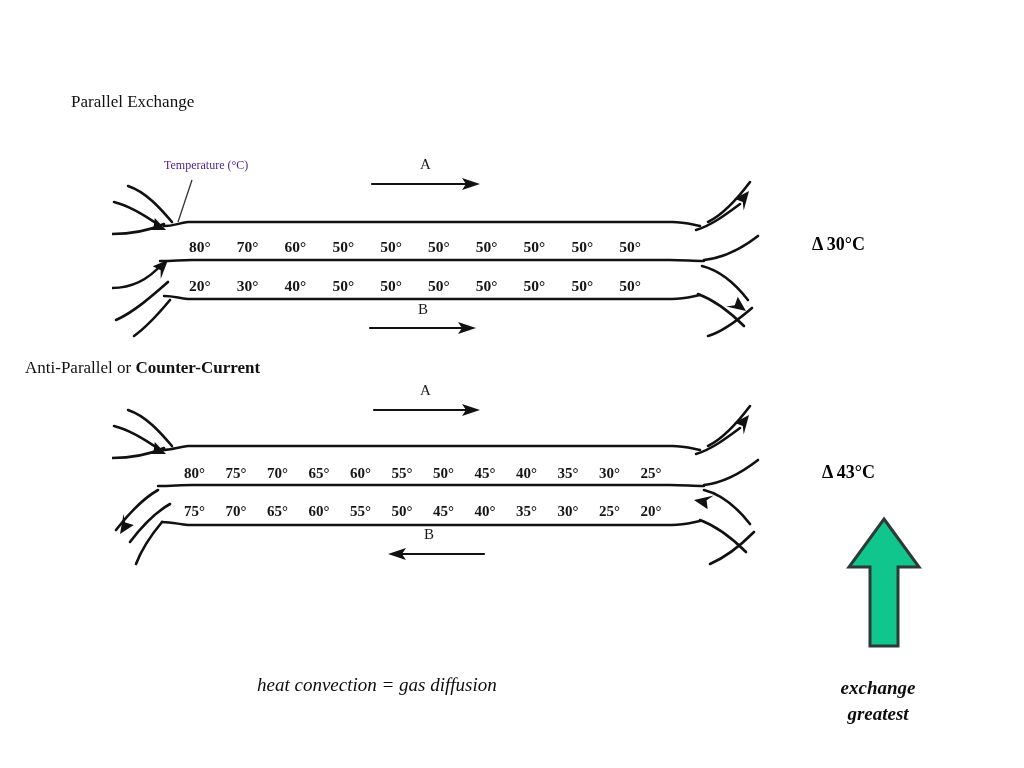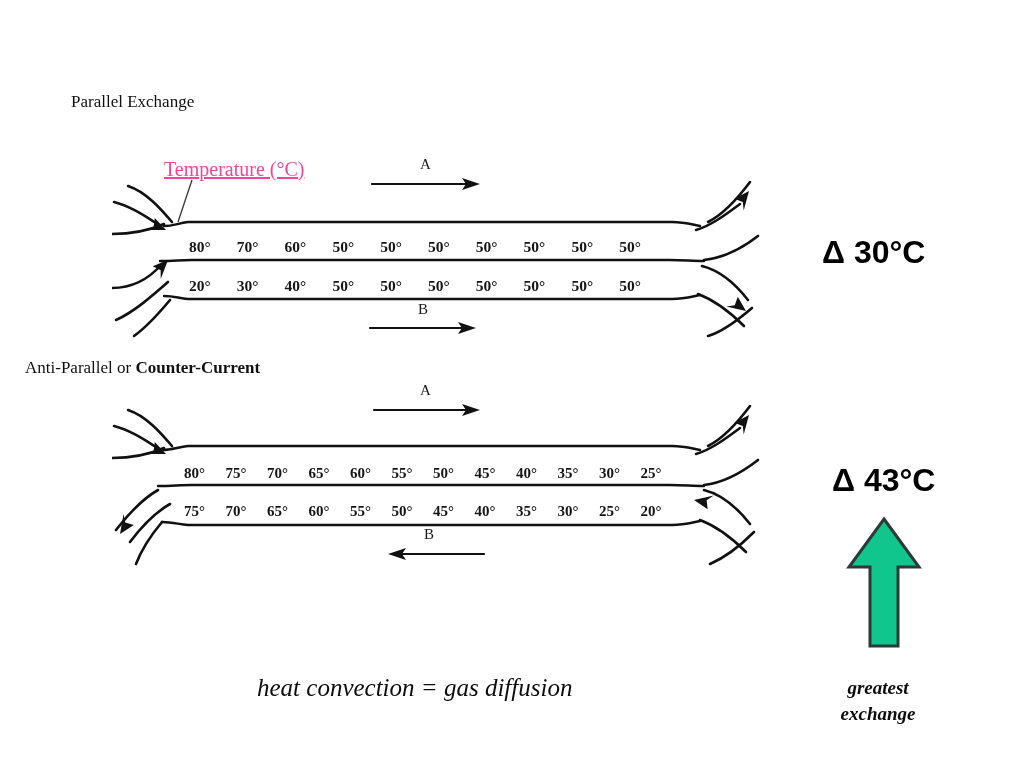--- a/index.html
+++ b/index.html
@@ -68,50 +68,48 @@
     position: absolute;
     font-family: "Liberation Serif", "DejaVu Serif", serif;
     font-size: 15px;
     color: #1a1a1a;
   }
 
   
   .callout-text {
     position: absolute;
     font-family: "Liberation Serif", "DejaVu Serif", serif;
-    font-size: 20px;
-    color: #ec4899;
-    white-space: nowrap;
-    text-decoration: underline;
+    font-size: 12px;
+    color: #4c1d95;
+    white-space: nowrap;
   }
 
   
   .delta-label {
     position: absolute;
-    font-family: Liberation Sans, sans-serif;
+    font-family: Liberation Serif, serif;
     font-weight: bold;
-    font-size: 32px;
+    font-size: 18px;
     color: #000000;
     white-space: nowrap;
-    margin-left: 10px;
   }
   #delta-parallel { left: 812px; top: 234px; }
   #delta-counter  { left: 822px; top: 462px; }
 
   
   #green-arrow { left: 845px; top: 515px; }
 
   
   #caption-equivalence {
     position: absolute;
     left: 257px;
     top: 674px;
     font-family: "Liberation Serif", "DejaVu Serif", serif;
     font-style: italic;
-    font-size: 25px;
+    font-size: 19px;
     color: #0d0d0d;
     white-space: nowrap;
   }
   #caption-greatest {
     position: absolute;
     left: 813px;
     top: 675px;
     width: 130px;
     text-align: center;
     font-family: "Liberation Serif", "DejaVu Serif", serif;
@@ -317,15 +315,15 @@
   <svg width="78" height="135" viewBox="0 0 78 135">
     <polygon points="39,4 74,52 53,52 53,131 25,131 25,52 4,52" fill="#10c68d" stroke="#2b3a36" stroke-width="3" stroke-linejoin="miter"></polygon>
   </svg>
 </div>
 
 <div id="caption-equivalence">
   <span>heat convection = gas diffusion</span>
 </div>
 
 <div id="caption-greatest">
+  <span>exchange</span>
   <span>greatest</span>
-  <span>exchange</span>
 </div>
 
 </body></html>

